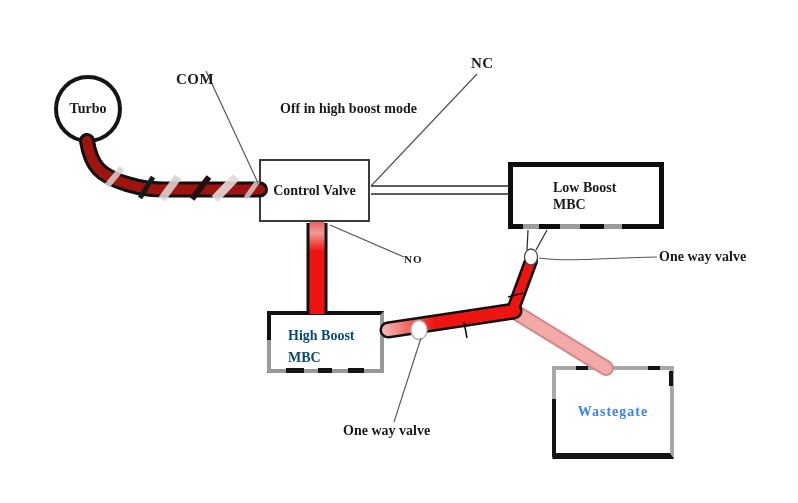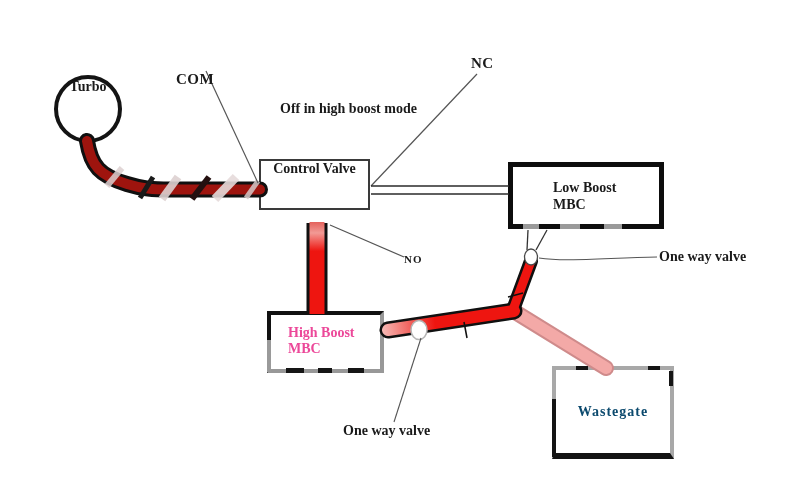--- a/index.html
+++ b/index.html
@@ -15,44 +15,44 @@
   .layer-svg {
     position: absolute; left: 0; top: 0; z-index: 2;
     pointer-events: none;
   }
   
   .node { position: absolute; box-sizing: border-box; background: #ffffff; z-index: 1; }
   .node-label { font-weight: bold; font-size: 14px; white-space: pre-line; }
   .turbo-circle {
     left: 54px; top: 75px; width: 68px; height: 68px;
     border: 4px solid #141414; border-radius: 50%;
-    display: flex; justify-content: center;
+    display: flex; align-items: center; justify-content: center;
   }
   .control-valve {
-    left: 259px; top: 159px; width: 111px; height: 51px;
+    left: 259px; top: 159px; width: 111px; height: 63px;
     border: 2px solid #3a3a3a;
-    display: flex; align-items: flex-start; justify-content: center;
+    display: flex; align-items: center; justify-content: center;
   }
   .low-boost {
     left: 508px; top: 162px; width: 156px; height: 67px;
     border: 5px solid #0d0d0d;
   }
   .low-boost .node-label { padding: 12px 0 0 40px; line-height: 17px; }
   .high-boost {
     left: 267px; top: 311px; width: 117px; height: 62px;
     border: 4px solid #989898;
     border-top-color: #111111; border-left-color: #111111;
   }
-  .high-boost .node-label { padding: 10px 0 0 17px; line-height: 16px; color: #ec4899; }
+  .high-boost .node-label { padding: 10px 0 0 17px; line-height: 22px; color: #0c4a6e; }
   .wastegate {
     left: 552px; top: 366px; width: 122px; height: 93px;
     border: 4px solid #a8a8a8; border-bottom: 6px solid #141414;
     display: flex; align-items: flex-start; justify-content: center;
   }
-  .wastegate .node-label { padding-top: 34px; color: #0c4a6e; letter-spacing: 1px; }
+  .wastegate .node-label { padding-top: 34px; color: #3b82f6; letter-spacing: 1px; }
   
   .flabel { position: absolute; z-index: 3; font-weight: bold; white-space: nowrap; }
   .com-label  { left: 176px; top: 53px;  font-size: 15px; letter-spacing: .5px; margin-top: 18px; }
   .nc-label   { left: 471px; top: 55px;  font-size: 15px; letter-spacing: .5px; font-family: Liberation Serif, serif; }
   .no-label   { left: 404px; top: 253px; font-size: 11px; letter-spacing: 1px; }
   .note-label { left: 252px; top: 101px; font-size: 14px; margin-left: 28px; }
   .owv-right  { left: 659px; top: 249px; font-size: 14px; }
   .owv-bottom { left: 343px; top: 423px; font-size: 14px; }
   
   .dash { position: absolute; z-index: 3; }

